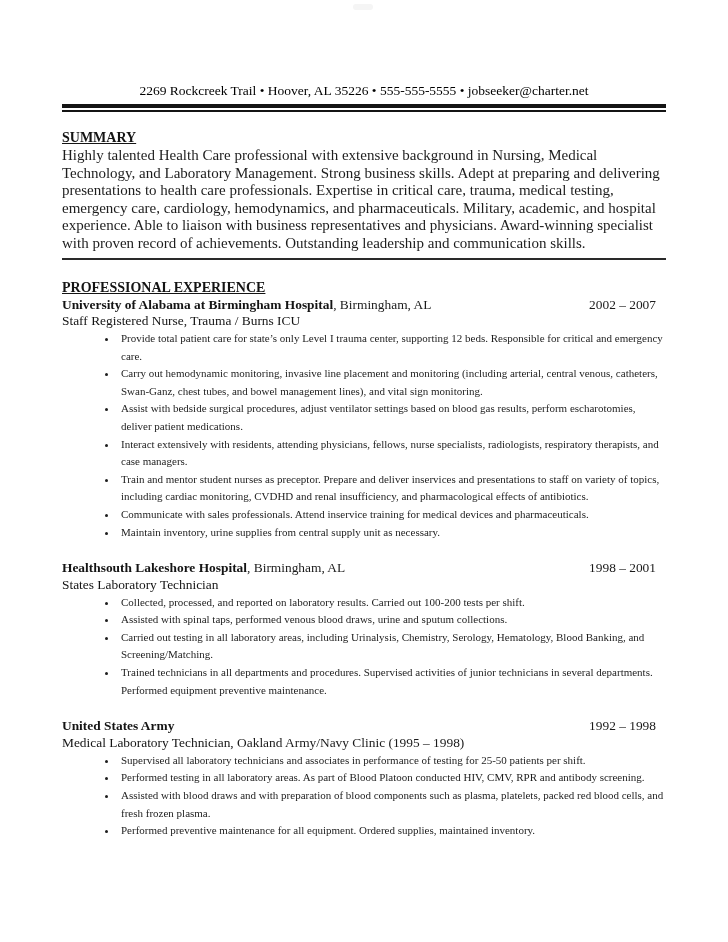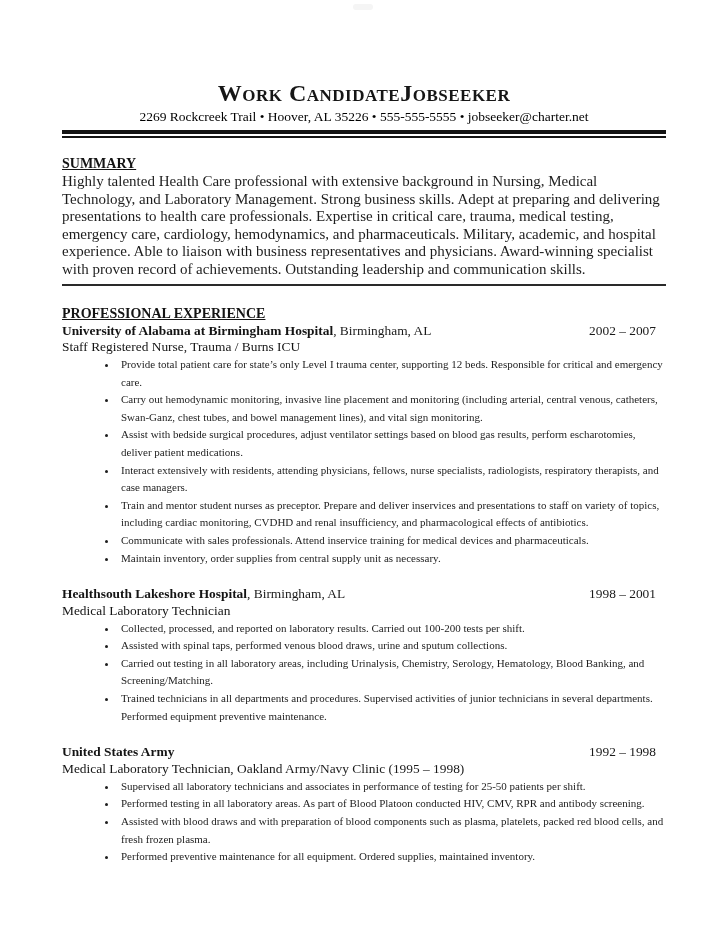--- a/index.html
+++ b/index.html
@@ -92,21 +92,20 @@
     padding-left: 3px;
     color: #1d1d1d;
   }
 </style>
 </head>
 <body>
 
 <div class="page">
   <div class="scan-artifact"></div>
 
-  <h1 class="name">Work CandidateJobseeker</h1>
   <div class="contact">2269 Rockcreek Trail • Hoover, AL 35226 • 555-555-5555 • jobseeker@charter.net</div>
 
   <div class="rule-double"></div>
 
   <h2 class="section-heading">SUMMARY</h2>
   <p class="summary-text">Highly talented Health Care professional with extensive background in Nursing, Medical Technology, and Laboratory Management.  Strong business skills.  Adept at preparing and delivering presentations to health care professionals.  Expertise in critical care, trauma, medical testing, emergency care, cardiology, hemodynamics, and pharmaceuticals.  Military, academic, and hospital experience.  Able to liaison with business representatives and physicians.  Award-winning specialist with proven record of achievements.  Outstanding leadership and communication skills.</p>
 
   <div class="rule-thin"></div>
 
   <h2 class="section-heading experience-heading">PROFESSIONAL EXPERIENCE</h2>
@@ -117,30 +116,30 @@
       <span class="job-dates">2002 – 2007</span>
     </div>
     <div class="job-title"><b>Staff Registered Nurse, Trauma / Burns ICU</b><span></span></div>
     <ul class="bullets">
       <li>Provide total patient care for state’s only Level I trauma center, supporting 12 beds.  Responsible for critical and emergency care.</li>
       <li>Carry out hemodynamic monitoring, invasive line placement and monitoring (including arterial, central venous, catheters, Swan-Ganz, chest tubes, and bowel management lines), and vital sign monitoring.</li>
       <li>Assist with bedside surgical procedures, adjust ventilator settings based on blood gas results, perform escharotomies, deliver patient medications.</li>
       <li>Interact extensively with residents, attending physicians, fellows, nurse specialists, radiologists, respiratory therapists, and case managers.</li>
       <li>Train and mentor student nurses as preceptor.  Prepare and deliver inservices and presentations to staff on variety of topics, including cardiac monitoring, CVDHD and renal insufficiency, and pharmacological effects of antibiotics.</li>
       <li>Communicate with sales professionals.  Attend inservice training for medical devices and pharmaceuticals.</li>
-      <li>Maintain inventory, order supplies from central supply unit as necessary.</li>
+      <li>Maintain inventory, urine supplies from central supply unit as necessary.</li>
     </ul>
   </div>
 
   <div class="job">
     <div class="job-header">
       <span class="job-employer-line"><b>Healthsouth Lakeshore Hospital</b><span>, Birmingham, AL</span></span>
       <span class="job-dates">1998 – 2001</span>
     </div>
-    <div class="job-title"><b>Medical Laboratory Technician</b><span></span></div>
+    <div class="job-title"><b>States Laboratory Technician</b><span></span></div>
     <ul class="bullets">
       <li>Collected, processed, and reported on laboratory results.  Carried out 100-200 tests per shift.</li>
       <li>Assisted with spinal taps, performed venous blood draws, urine and sputum collections.</li>
       <li>Carried out testing in all laboratory areas, including Urinalysis, Chemistry, Serology, Hematology, Blood Banking, and Screening/Matching.</li>
       <li>Trained technicians in all departments and procedures.  Supervised activities of junior technicians in several departments.  Performed equipment preventive maintenance.</li>
     </ul>
   </div>
 
   <div class="job">
     <div class="job-header">

